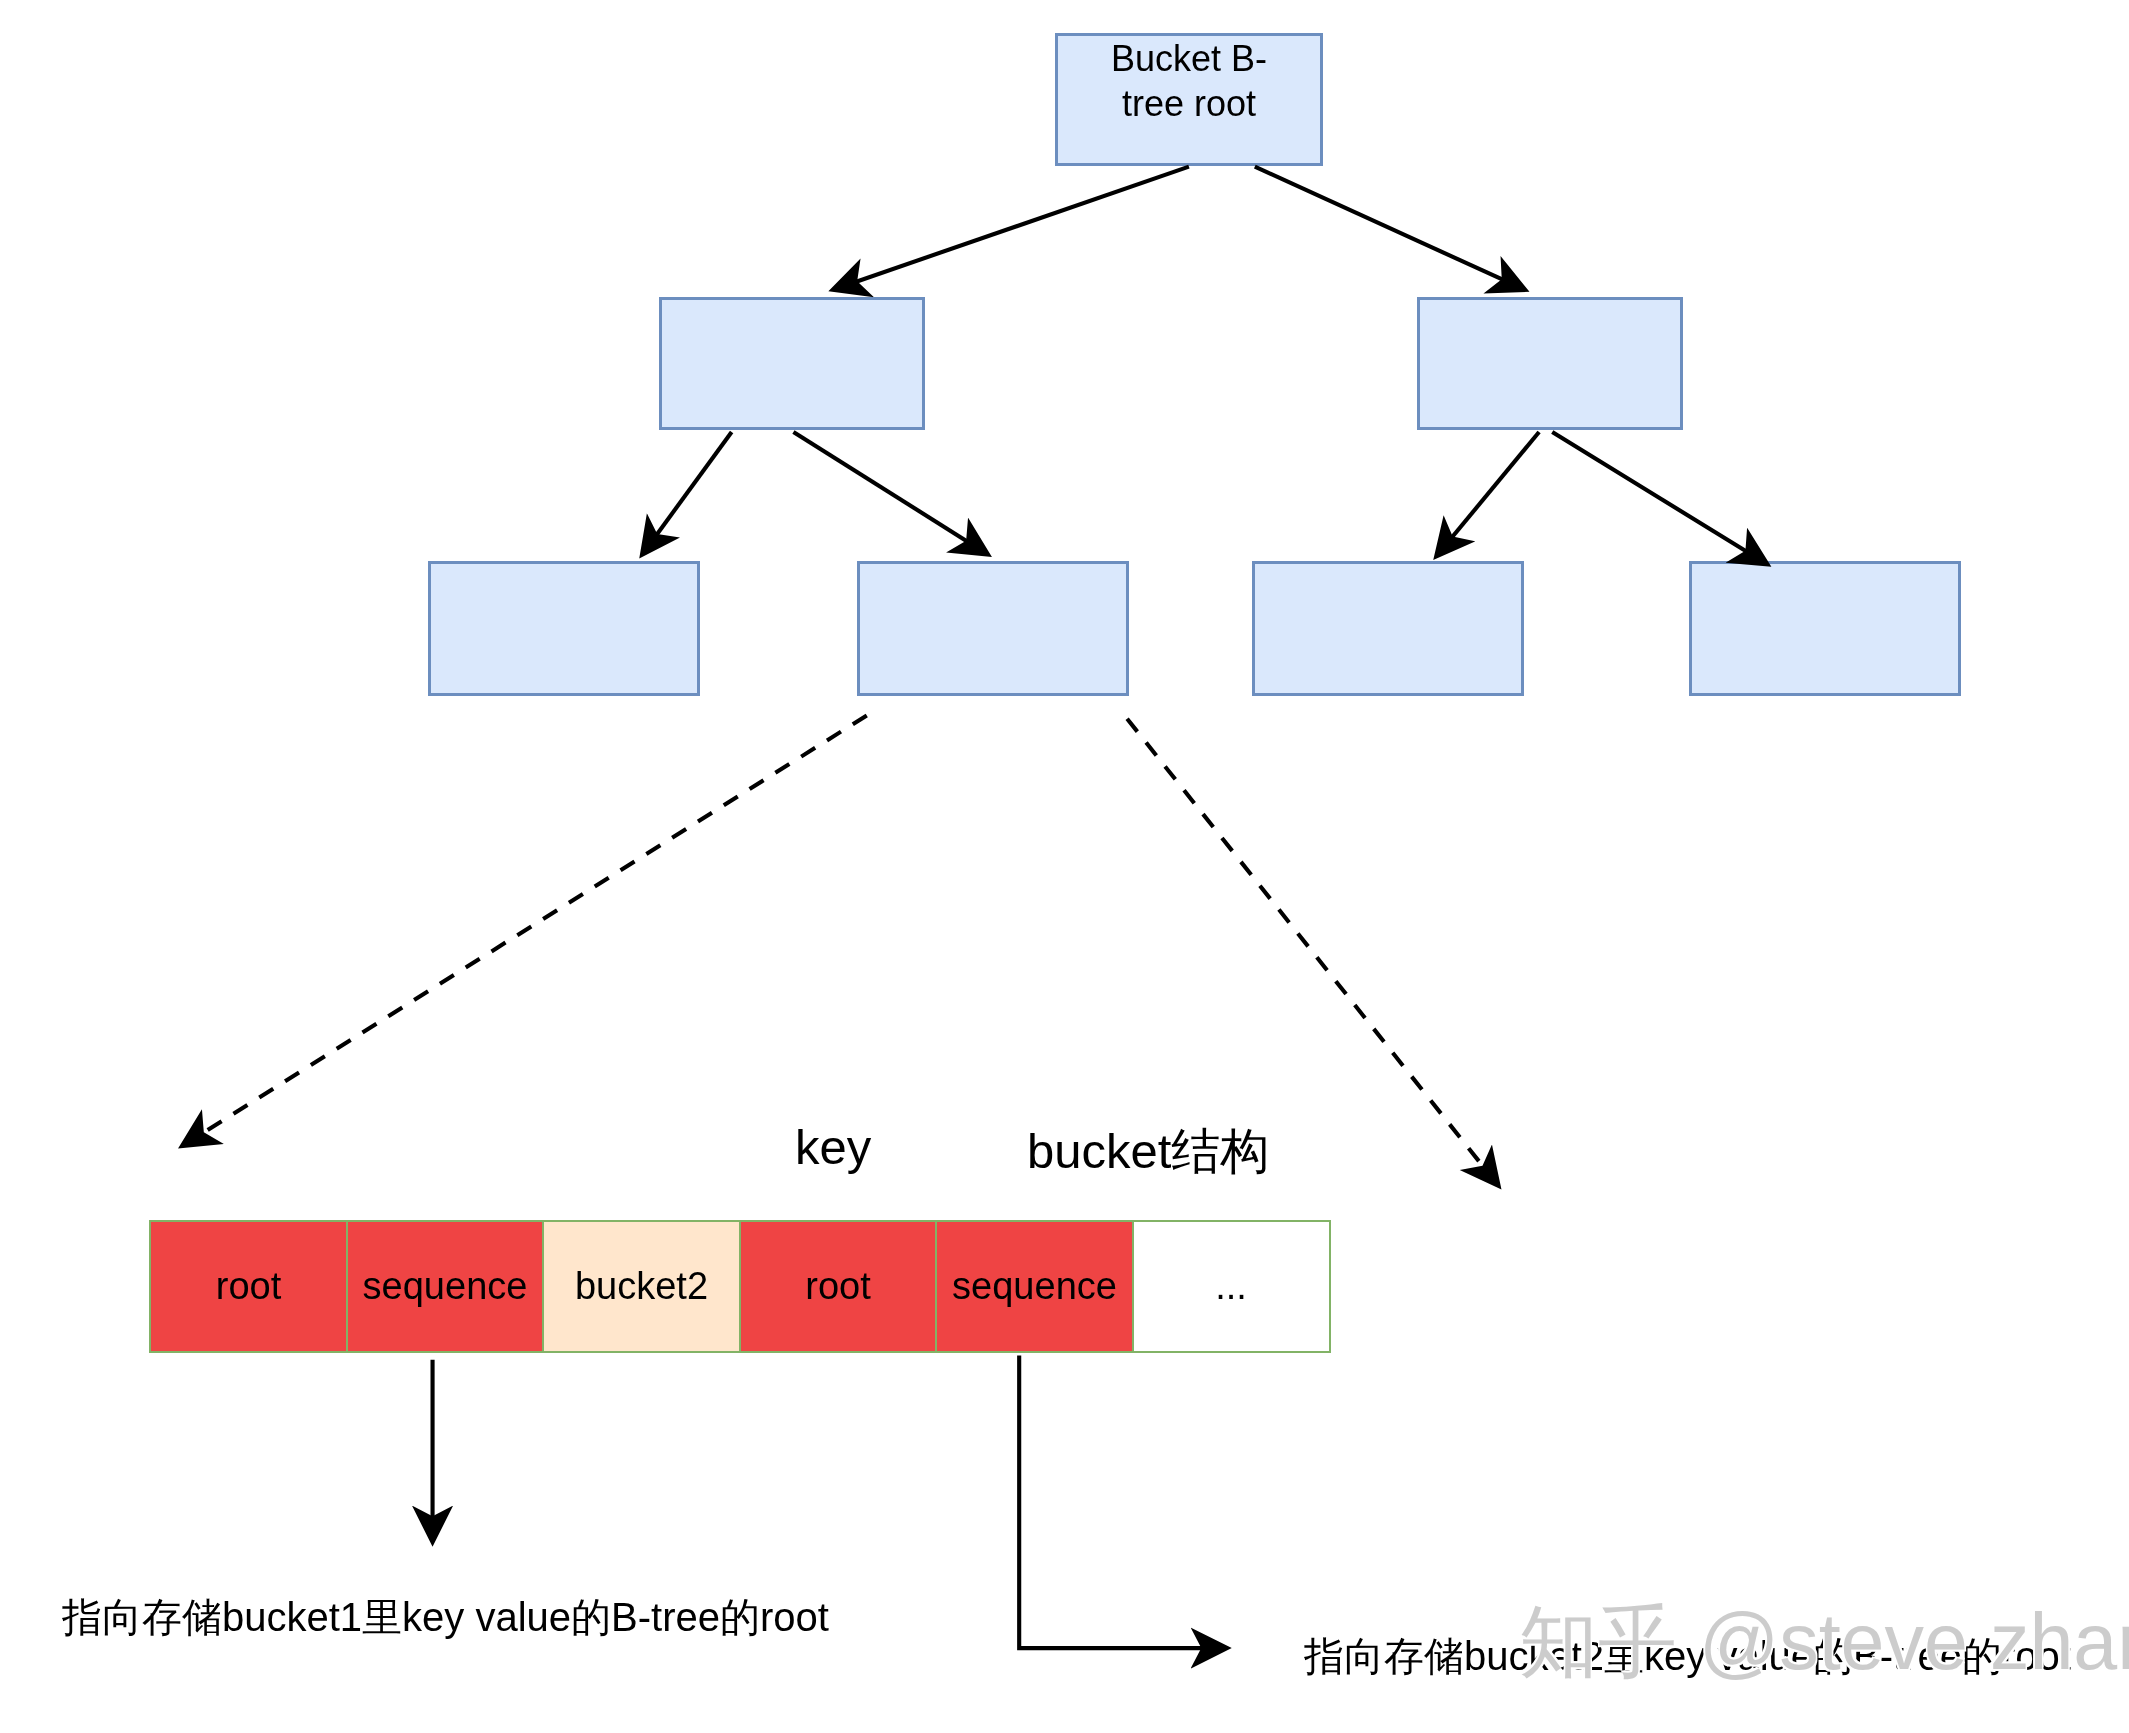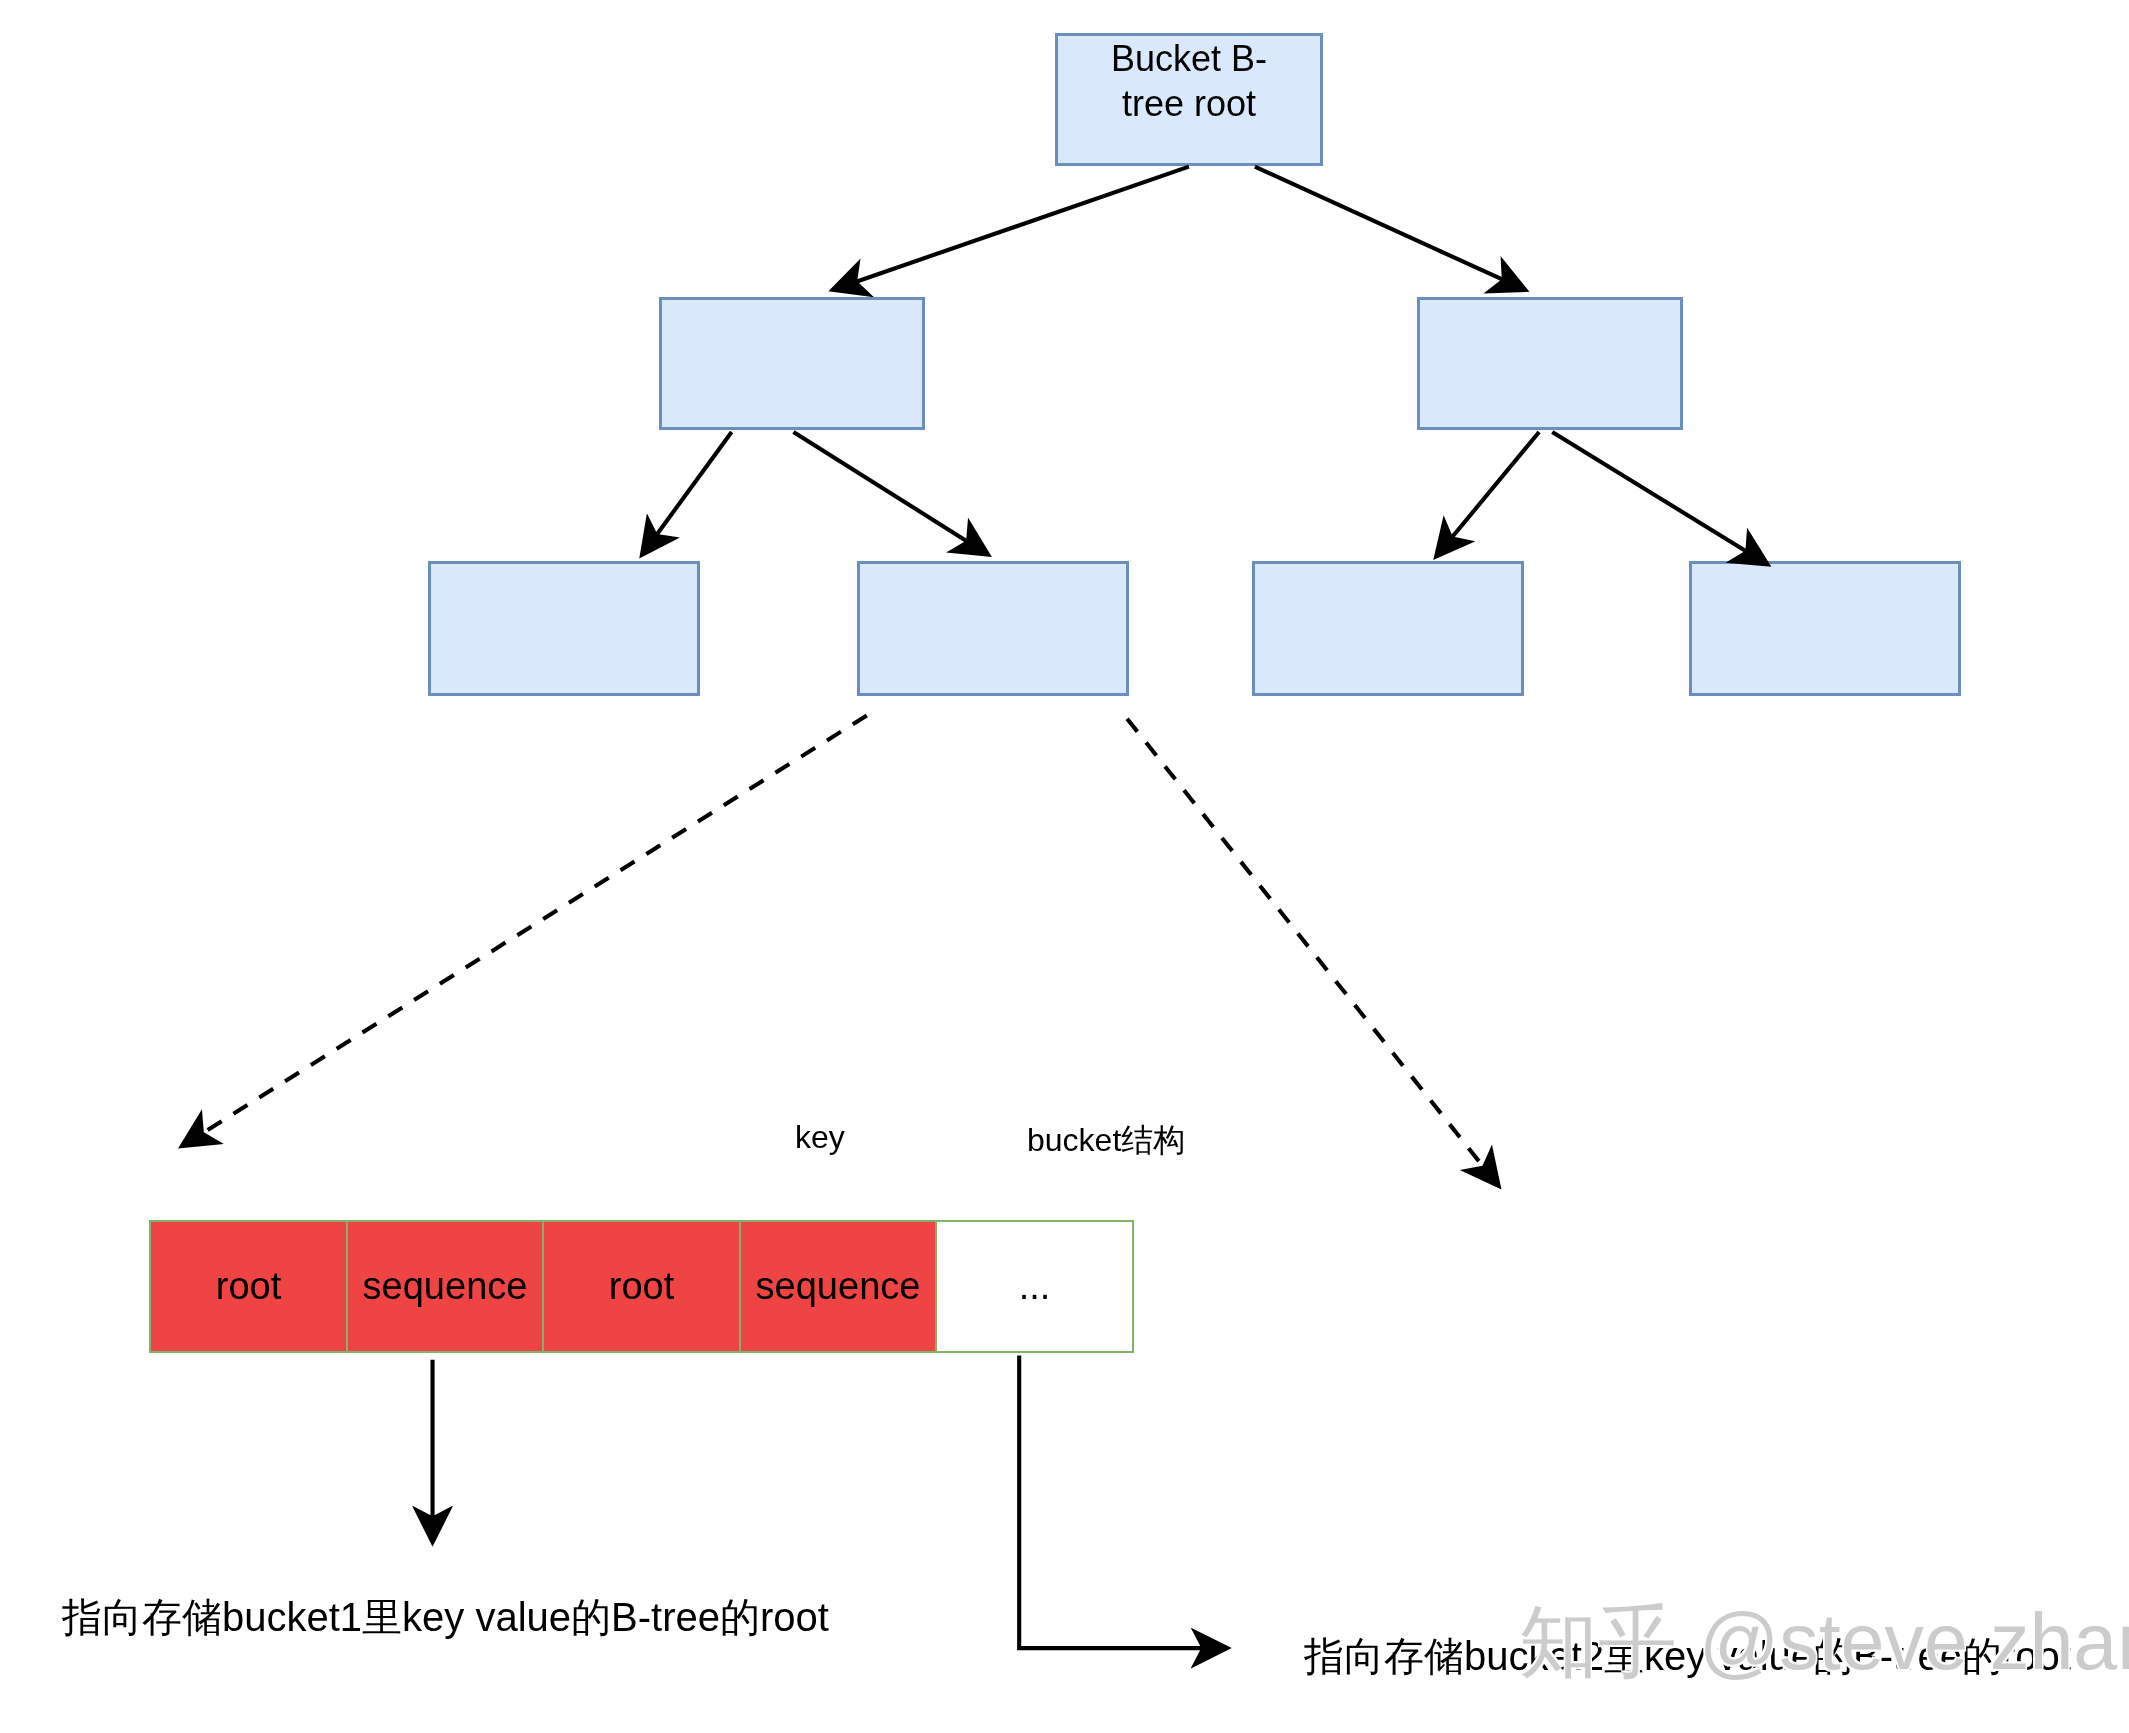--- a/index.html
+++ b/index.html
@@ -58,21 +58,21 @@
     font-size: 38px;
   }
   .cell:first-child { margin-left: 0; }
   .cell.bucket  { background: #ffe6cc; }
   .cell.pointer { background: #ef4444; }
   .cell.more    { background: #ffffff; }
 
   
   .free-label {
     position: absolute;
-    font-size: 32px;
+    font-size: 49px;
     white-space: nowrap;
   }
   #label-key    { left: 795px;  top: 1119px; }
   #label-struct { left: 1027px; top: 1119px; }
 
   .note {
     position: absolute;
     font-size: 40px;
     white-space: nowrap;
   }
@@ -138,20 +138,23 @@
 <div class="free-label" id="label-key">key</div>
 <div class="free-label" id="label-struct">bucket结构</div>
 
 <div class="bucket-array">
   <div class="cell pointer">
       <span>root</span>
     </div>
   <div class="cell pointer">
       <span>sequence</span>
     </div>
+  <div class="cell bucket">
+      <span>bucket2</span>
+    </div>
   <div class="cell pointer">
       <span>root</span>
     </div>
   <div class="cell pointer">
       <span>sequence</span>
     </div>
   <div class="cell more">
       <span>...</span>
     </div>
 </div>

